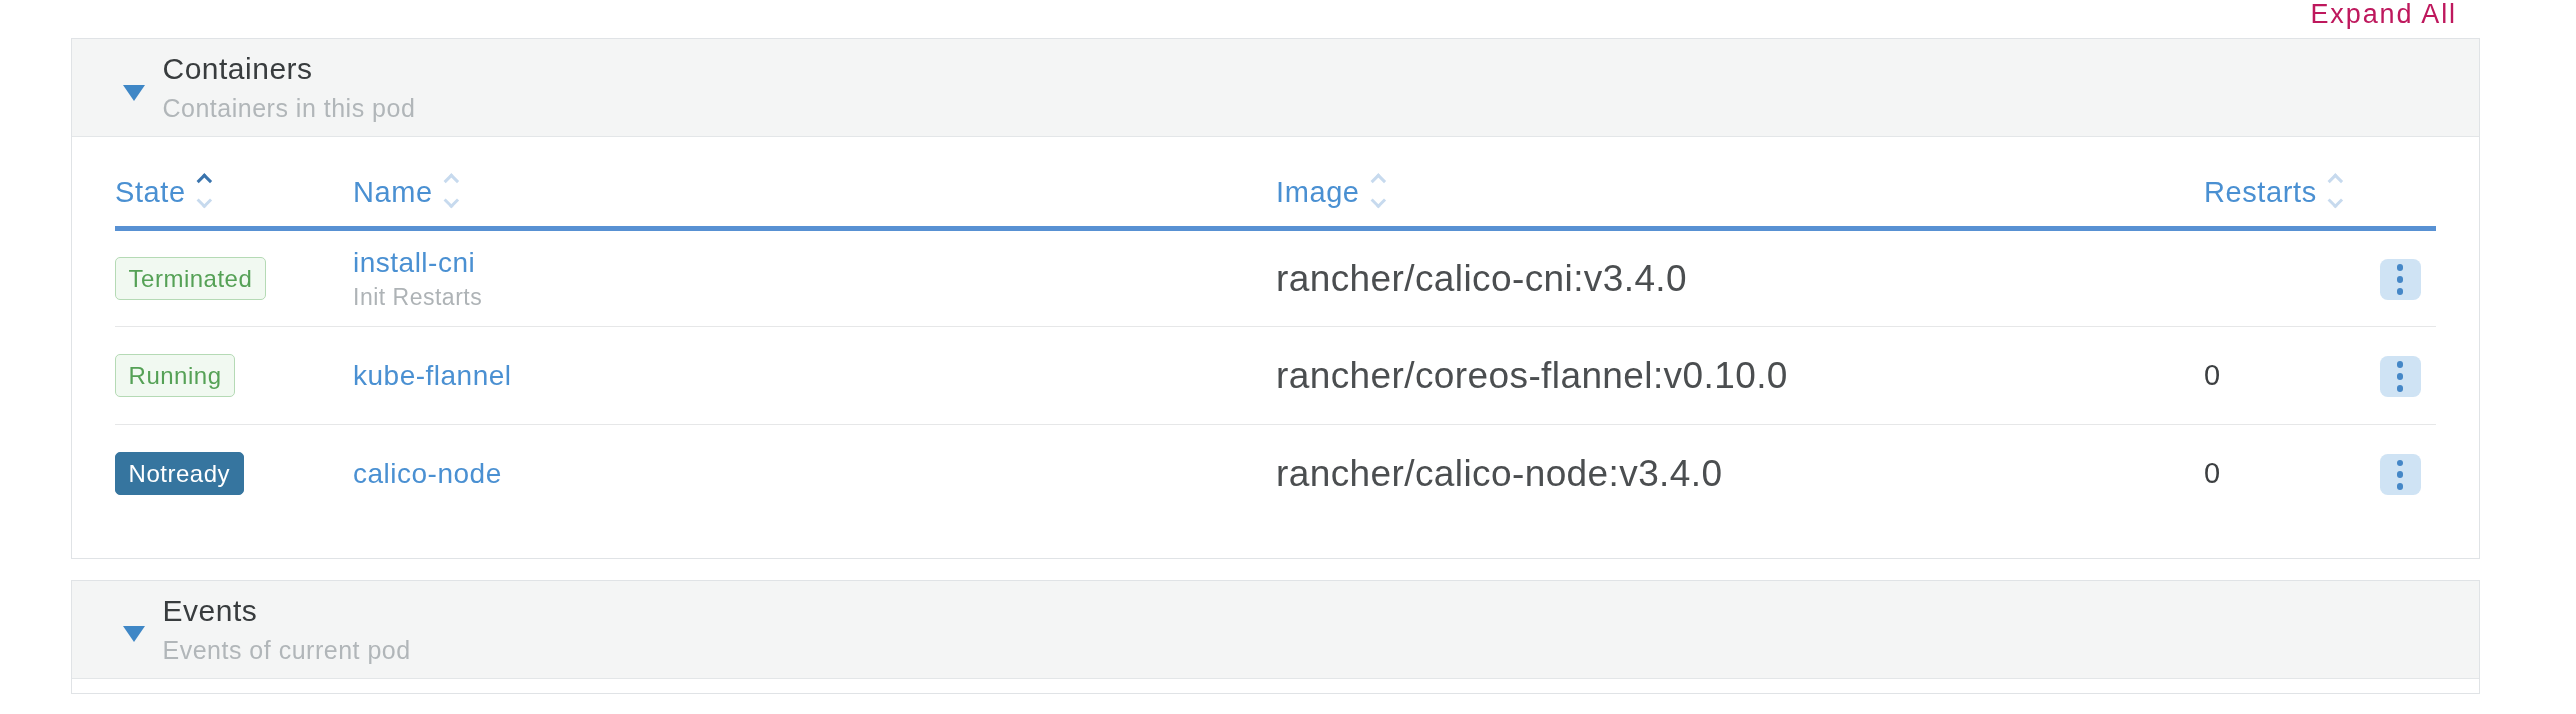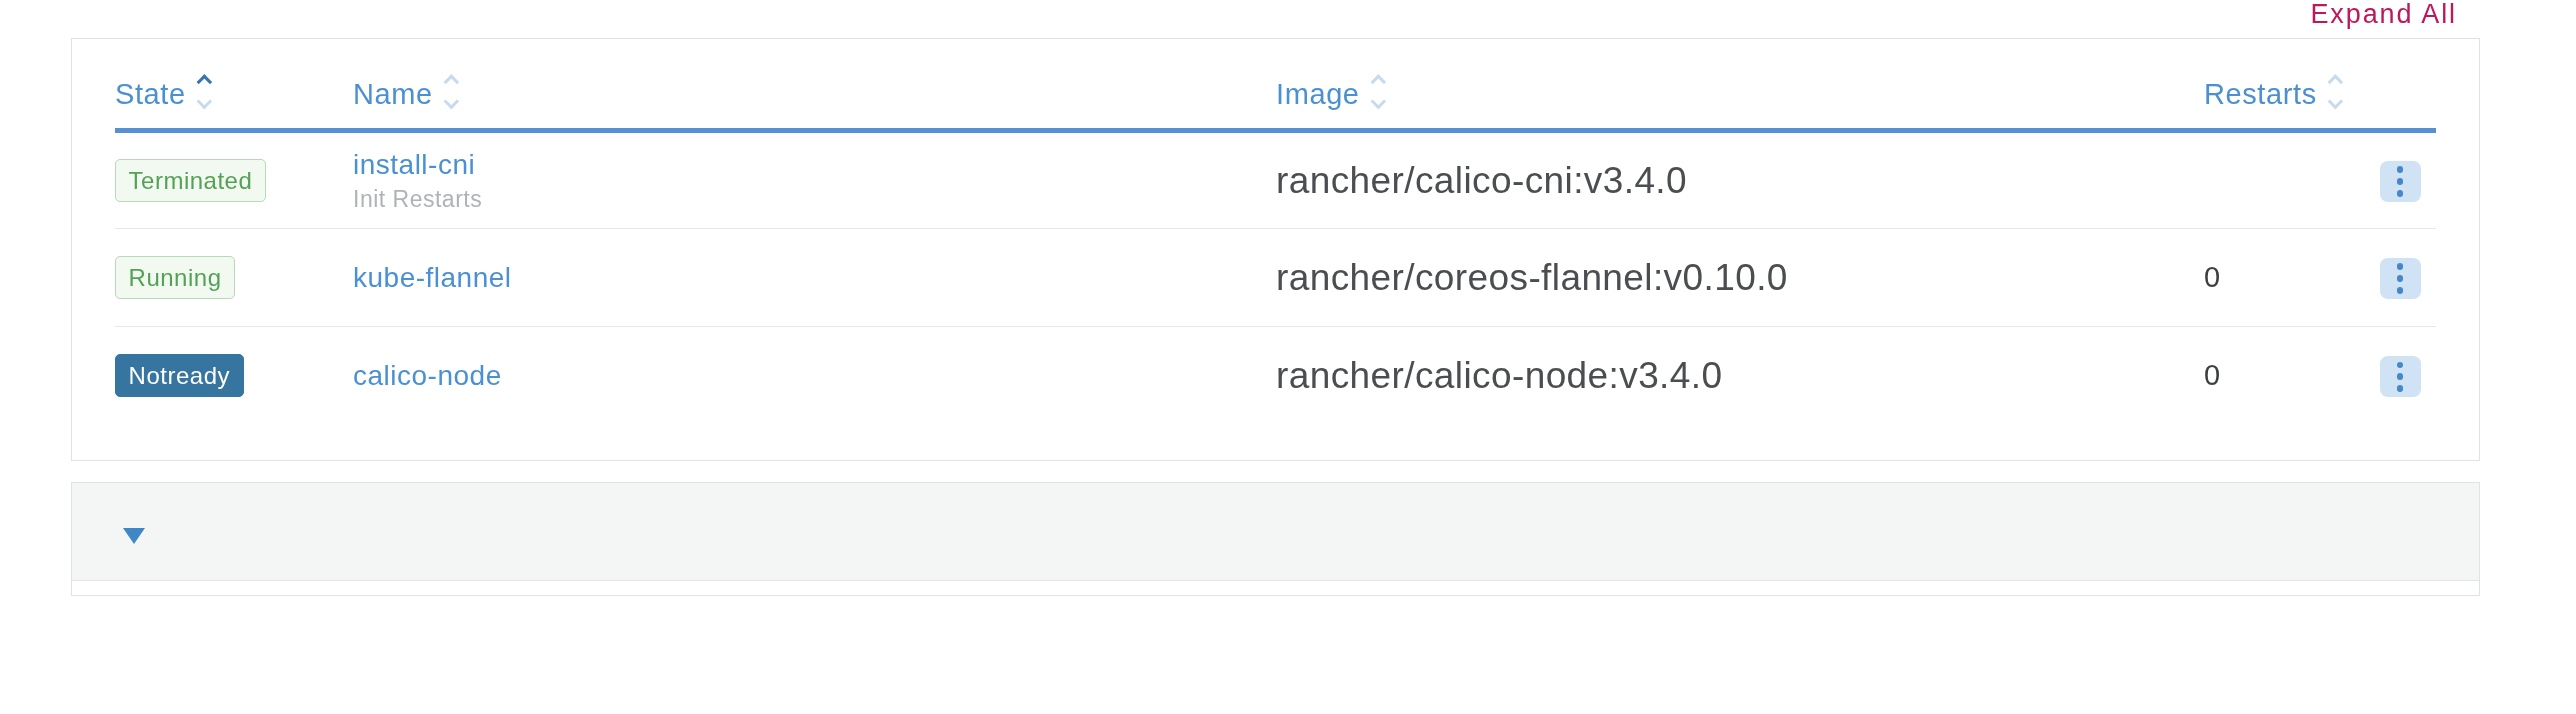--- a/index.html
+++ b/index.html
@@ -91,21 +91,21 @@
     font-weight: 400;
     font-size: 29px;
     color: #4a90d2;
     letter-spacing: 0.6px;
     padding: 13.6px 0 17.5px 0;
     cursor: pointer;
     white-space: nowrap;
   }
   thead tr { border-bottom: 5.8px solid #5891d3; }
 
-  .th-inner { display: inline-flex; }
+  .th-inner { display: inline-flex; align-items: center; }
   .sort-icons {
     display: inline-flex;
     flex-direction: column;
     gap: 8.7px;
     margin-left: 13.6px;
     transform: translateY(-1px);
   }
   .chev {
     width: 10.7px; height: 10.7px;
     border-style: solid;
@@ -187,20 +187,27 @@
   }
 </style>
 </head>
 <body>
 
 <div class="topbar">
   <a class="expand-all">Expand All</a>
 </div>
 
 <section class="panel">
+  <header class="panel-header">
+    <span class="caret-down-icon"></span>
+    <div>
+      <h2 class="panel-title">Containers</h2>
+      <p class="panel-sub">Containers in this pod</p>
+    </div>
+  </header>
 
   <div class="panel-body">
     <table class="containers">
       <colgroup>
         <col class="c-state">
           <col class="c-name">
           <col class="c-image">
           <col class="c-restarts">
           <col class="c-actions">
       </colgroup>
@@ -295,16 +302,20 @@
           </td>
         </tr>
       </tbody>
     </table>
   </div>
 </section>
 
 <section class="panel panel--events">
   <header class="panel-header">
     <span class="caret-down-icon"></span>
+    <div>
+      <h2 class="panel-title">Events</h2>
+      <p class="panel-sub">Events of current pod</p>
+    </div>
   </header>
   <div class="panel-body"></div>
 </section>
 
 
 </body></html>

